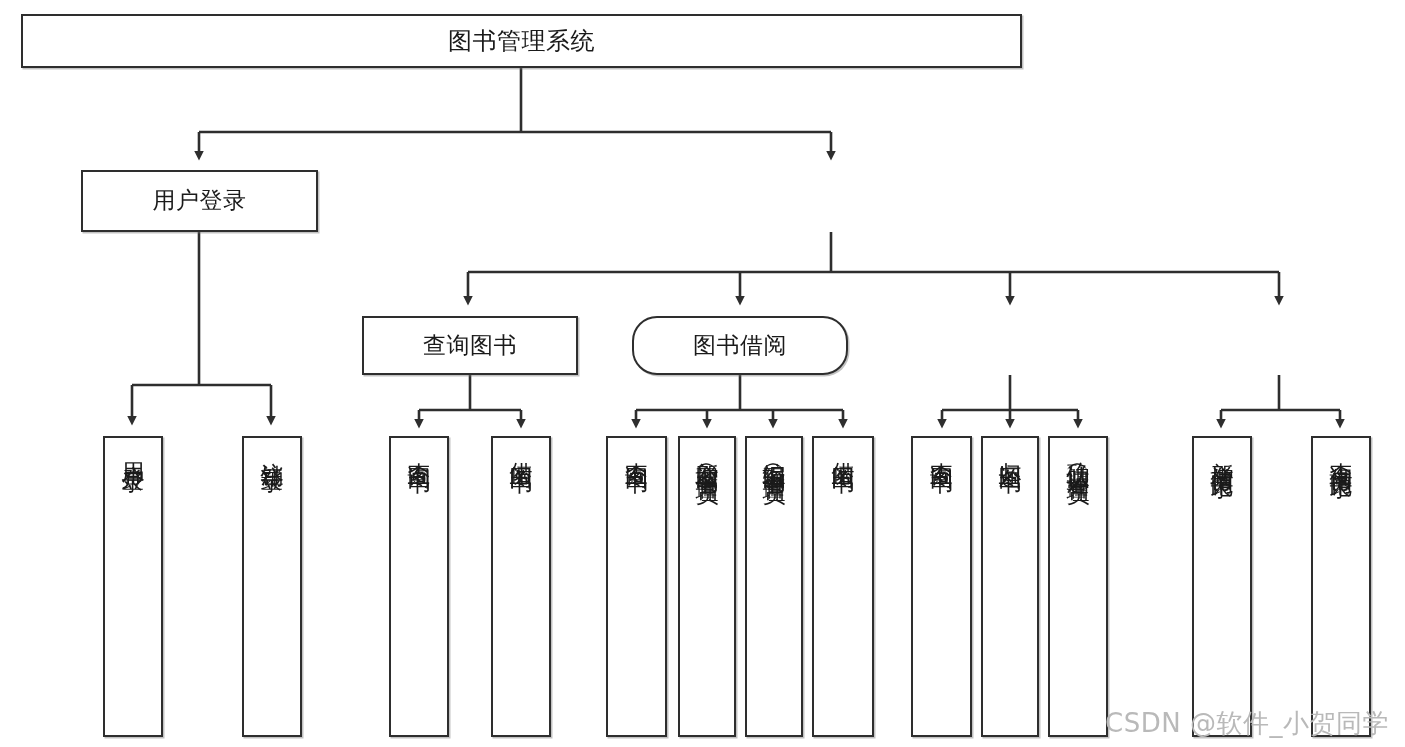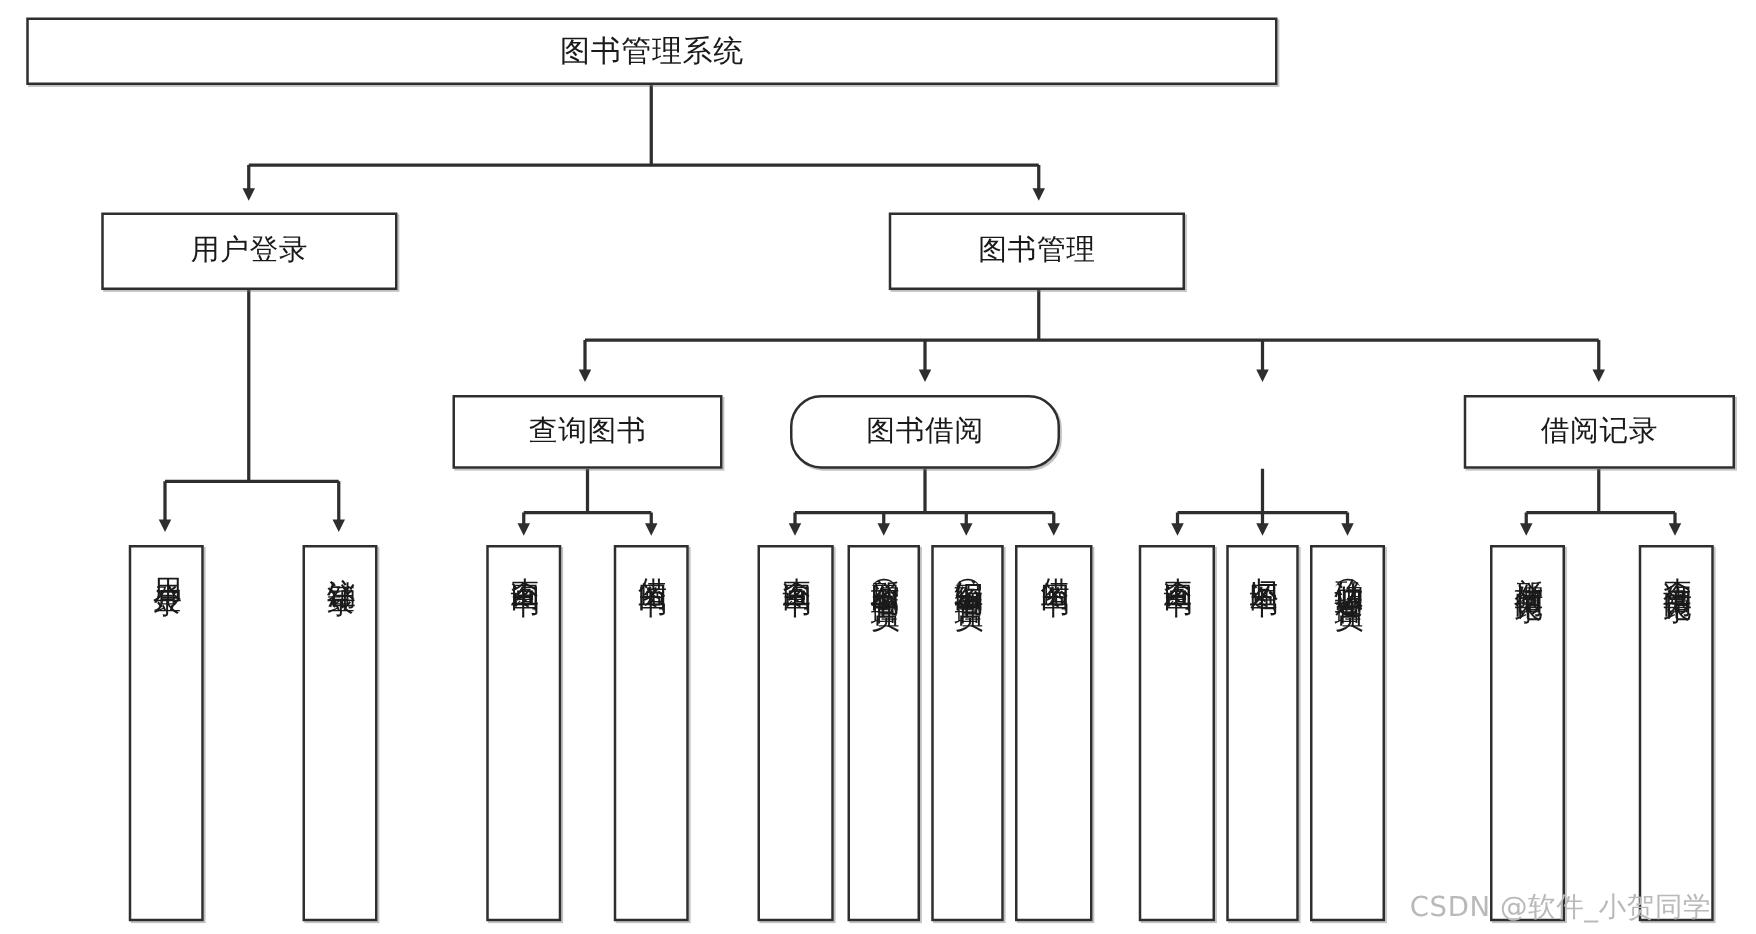--- a/index.html
+++ b/index.html
@@ -58,23 +58,23 @@
     color: #1a1a1a;
     writing-mode: vertical-rl;
     text-orientation: upright;
     letter-spacing: 3px;
     line-height: 1;
     white-space: nowrap;
     display: block;
   }
   .watermark {
     position: absolute;
-    right: 28px;
+    right: 8px;
     bottom: 6px;
-    font-size: 22px;
+    font-size: 26px;
     color: #b9b9b9;
     white-space: nowrap;
     letter-spacing: 0.5px;
     pointer-events: none;
   }
 </style>
 </head>
 <body>
 
 <div id="diagram-root">
@@ -147,33 +147,27 @@
     </g>
   </svg>
 
   <div class="node node-root" style="left:21px; top:14px; width:1001px; height:54px;">
     <span class="node-label-h">图书管理系统</span>
   </div>
 
   <div class="node" style="left:81px; top:170px; width:237px; height:62px;">
     <span class="node-label-h">用户登录</span>
   </div>
-  <div class="node" style="left:711px; top:170px; width:237px; height:62px;">
-    <span class="node-label-h">图书管理</span>
-  </div>
 
   <div class="node" style="left:362px; top:316px; width:216px; height:59px;">
     <span class="node-label-h">查询图书</span>
   </div>
   <div class="node" style="left:632px; top:316px; width:216px; height:59px;border-radius:25px;">
     <span class="node-label-h">图书借阅</span>
   </div>
-  <div class="node" style="left:1171px; top:316px; width:217px; height:59px;">
-    <span class="node-label-h">借阅记录</span>
-  </div>
 
   <div class="node node-vert" style="left:103px; top:436px; width:60px; height:301px;">
     <span class="node-label-v">用户登录</span>
   </div>
   <div class="node node-vert" style="left:242px; top:436px; width:60px; height:301px;">
     <span class="node-label-v">注销登录</span>
   </div>
 
   <div class="node node-vert" style="left:389px; top:436px; width:60px; height:301px;">
     <span class="node-label-v">查询图书</span>

